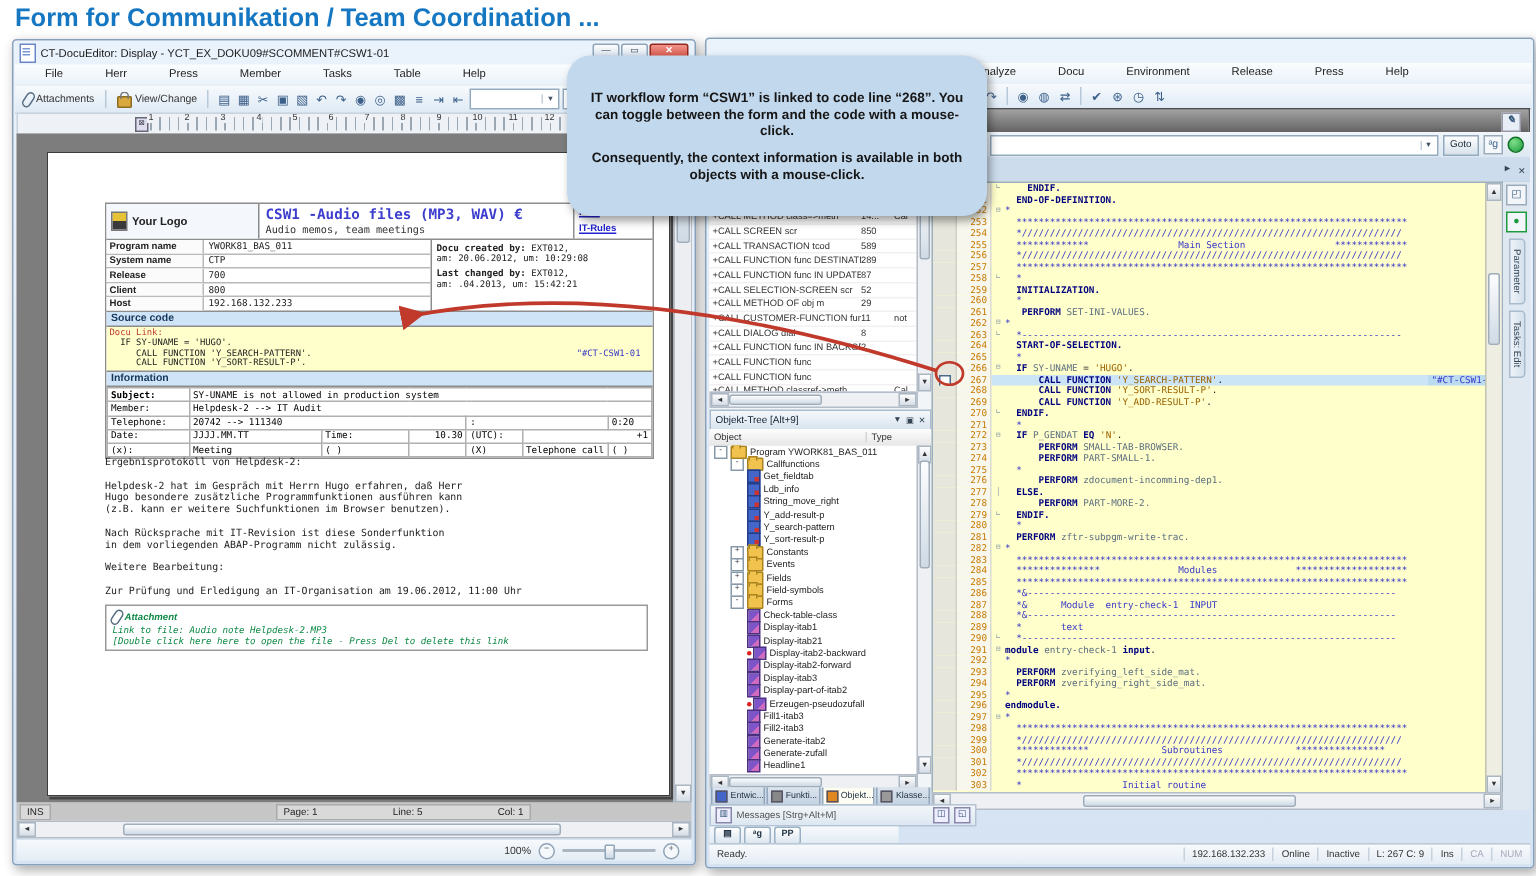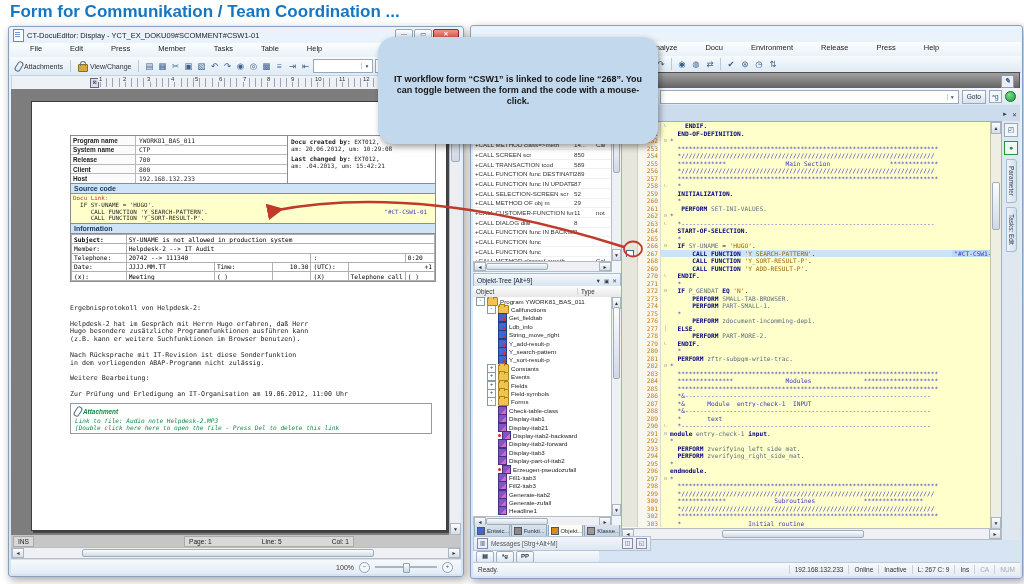--- a/index.html
+++ b/index.html
@@ -201,21 +201,21 @@
     <span class="doc-ico"></span>
     <span>CT-DocuEditor: Display - YCT_EX_DOKU09#SCOMMENT#CSW1-01</span>
     <span class="winbtns">
       <span class="wbtn">—</span>
       <span class="wbtn">▭</span>
       <span class="wbtn close">✕</span>
     </span>
   </div>
   <div class="menubar" id="lw-menu">
       <span>File</span>
-      <span>Edit</span>
+      <span>Herr</span>
       <span>Press</span>
       <span>Member</span>
       <span>Tasks</span>
       <span>Table</span>
       <span>Help</span>
     </div>
   <div class="toolbar" id="lw-toolbar">
     <span class="tbtn">
       <span class="ico-clip"></span>
       <span>Attachments</span>
@@ -250,20 +250,34 @@
   </div>
   <div class="ruler">
     <span class="ruler-tabmark">⊠</span>
     <span class="ruler-inner"></span>
     <span id="ruler-nums"><span class="ruler-num" style="left: 86px;">1</span><span class="ruler-num" style="left: 110px;">2</span><span class="ruler-num" style="left: 134px;">3</span><span class="ruler-num" style="left: 158px;">4</span><span class="ruler-num" style="left: 182px;">5</span><span class="ruler-num" style="left: 206px;">6</span><span class="ruler-num" style="left: 230px;">7</span><span class="ruler-num" style="left: 254px;">8</span><span class="ruler-num" style="left: 278px;">9</span><span class="ruler-num" style="left: 302px;">10</span><span class="ruler-num" style="left: 326px;">11</span><span class="ruler-num" style="left: 350px;">12</span><span class="ruler-num" style="left: 374px;">13</span><span class="ruler-num" style="left: 398px;">14</span><span class="ruler-num" style="left: 422px;">15</span></span>
   </div>
 
   <div class="docarea">
     <div class="page">
       <div class="form">
+        <div class="fhead">
+          <div class="logocell">
+            <span class="logoimg"></span>
+            <span class="logotext">Your Logo</span>
+          </div>
+          <div class="ftitle">
+            <div class="t1">CSW1 -Audio files (MP3, WAV) €</div>
+            <div class="t2">Audio memos, team meetings</div>
+          </div>
+          <div class="flinks">
+            <span>Help</span>
+            <span>IT-Rules</span>
+          </div>
+        </div>
         <div class="fmeta">
           <div class="fmeta-left" id="fmeta-rows">
               <div class="fmrow">
                 <span class="lbl">Program name</span>
                 <span class="val dt">YWORK81_BAS_011</span>
               </div>
               <div class="fmrow">
                 <span class="lbl">System name</span>
                 <span class="val dt">CTP</span>
               </div>
@@ -1055,20 +1069,21 @@
     <span class="sg">Inactive</span>
     <span class="sg">L: 267 C: 9</span>
     <span class="sg">Ins</span>
     <span class="sg dim">CA</span>
     <span class="sg dim">NUM</span>
   </div>
 </div>
 
 <div class="callout">
   <div>IT workflow form “CSW1” is linked to code line “268”. You can toggle between the form and the code with a mouse-click.</div>
+  <div>Consequently, the context information is available in both objects with a mouse-click.</div>
 </div>
 
 <svg id="overlay">
   <defs>
     <marker id="ah" markerWidth="7" markerHeight="7" refX="5" refY="3.5" orient="auto">
       <path d="M7,0 L0,3.5 L7,7 z" fill="#c0392b"></path>
     </marker>
   </defs>
   <path d="M 624 247 Q 420 182 272 211" fill="none" stroke="#c0392b" stroke-width="2.4" marker-end="url(#ah)"></path>
   <ellipse cx="633" cy="249" rx="9" ry="7.5" fill="none" stroke="#c0392b" stroke-width="1.8"></ellipse>

